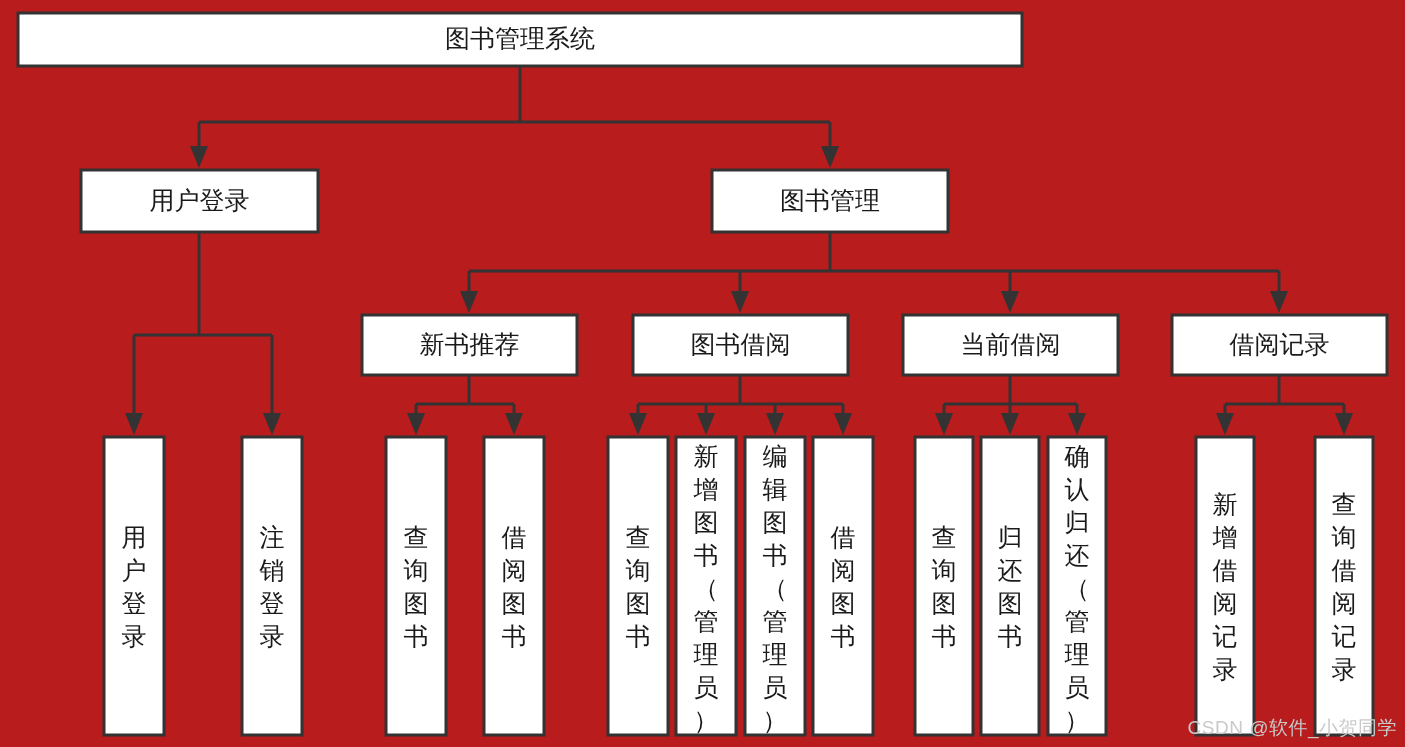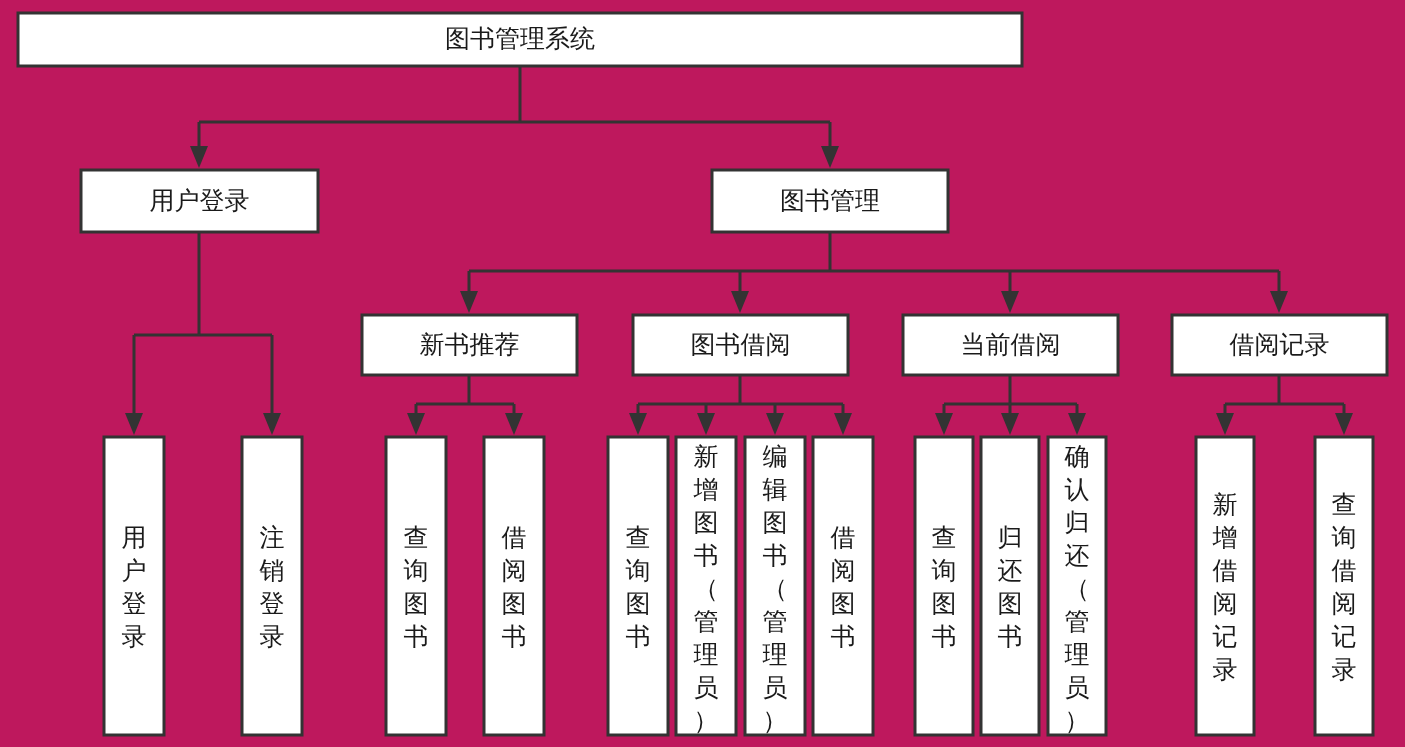--- a/index.html
+++ b/index.html
@@ -1,21 +1,21 @@
 <!DOCTYPE html>
 <html lang="zh"><head>
 <meta charset="utf-8">
 <title>图书管理系统 结构图</title>
 <style>
   html,body{margin:0;padding:0;background:#ffffff;}
   body{
     width:1405px;height:747px;overflow:hidden;
     font-family:"Liberation Sans","DejaVu Sans",sans-serif;
   }
-  #diagram-root{position:relative;width:1405px;height:747px;background:#be185d;}
+  #diagram-root{position:relative;width:1405px;height:747px;background:#b91c1c;}
   svg#tree-svg{position:absolute;left:0;top:0;width:1405px;height:747px;display:block;}
 
   .node-box{fill:#ffffff;stroke:#333333;stroke-width:3;}
   .connector{stroke:#333333;stroke-width:3;fill:none;stroke-linecap:butt;}
   .arrow-head{fill:#333333;stroke:none;}
 
   .node-label{
     font-family:"Liberation Sans","DejaVu Sans",sans-serif;
     fill:#1a1a1a;text-anchor:middle;dominant-baseline:middle;
   }
@@ -263,13 +263,14 @@
             <text x="1344" y="512.74" class="v-char">查</text>
             <text x="1344" y="545.74" class="v-char">询</text>
             <text x="1344" y="578.74" class="v-char">借</text>
             <text x="1344" y="611.74" class="v-char">阅</text>
             <text x="1344" y="644.74" class="v-char">记</text>
             <text x="1344" y="677.74" class="v-char">录</text>
           </g>
         </g>
       </g>
   </svg>
+  <div class="watermark">CSDN @软件_小贺同学</div>
 </div>
 
 </body></html>

